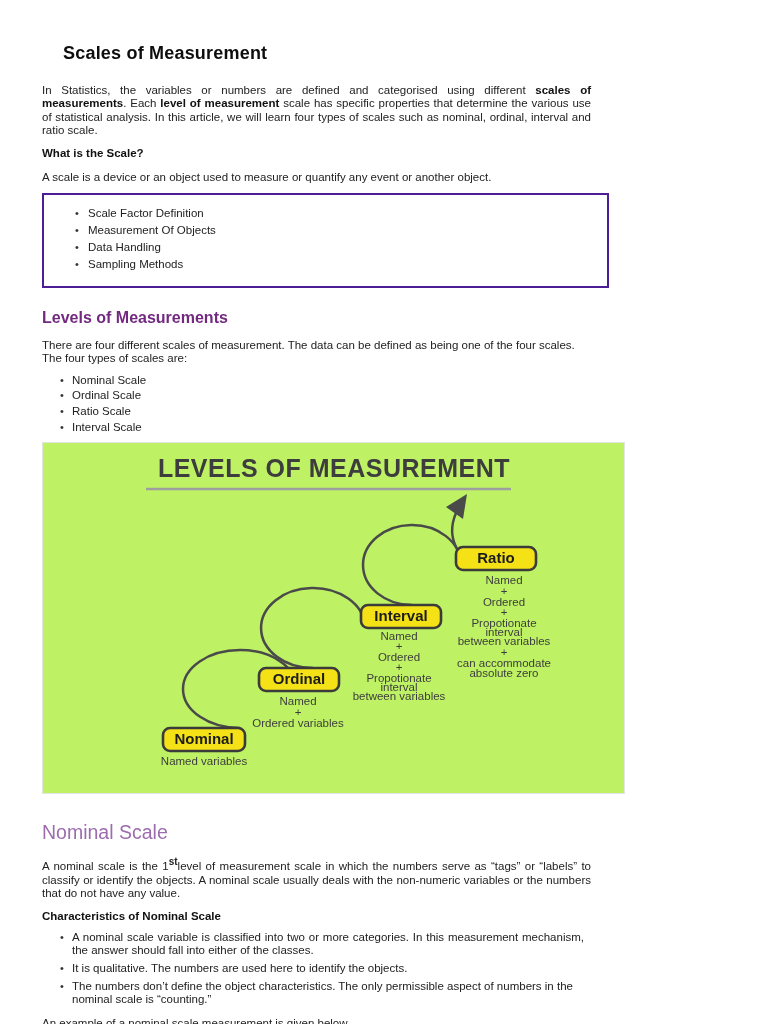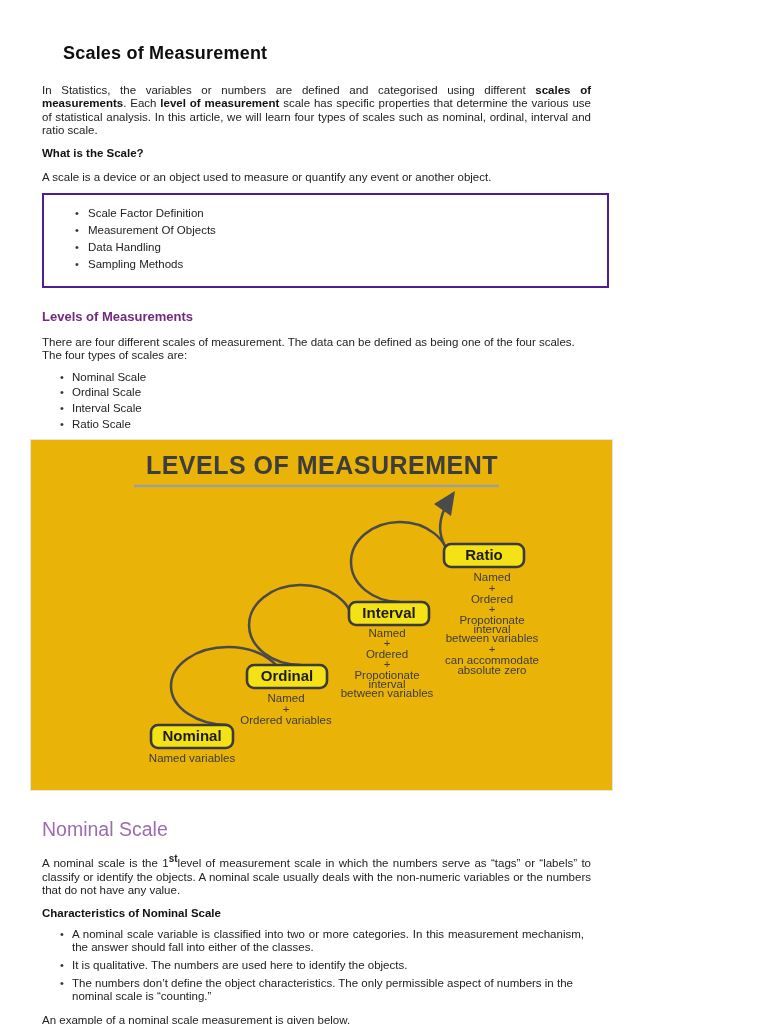--- a/index.html
+++ b/index.html
@@ -52,21 +52,21 @@
   .scale-box .li::before {
     content: "•";
     position: absolute;
     left: -13px;
     color: #333;
     font-size: 11px;
   }
 
   .h-levels {
     margin: 21px 42px 12px 42px;
-    font-size: 13px;
+    font-size: 16px;
     font-weight: bold;
     color: #72297F;
   }
   .h-nominal {
     margin: 27px 42px 0 42px;
     font-size: 19.5px;
     font-weight: 400;
     color: #9C6CAE;
   }
 
@@ -83,25 +83,25 @@
   .ul .li::before {
     content: "•";
     position: absolute;
     left: -12px;
     color: #333;
     font-size: 11px;
   }
   .ul.chars .li { line-height: 13.4px; margin-bottom: 4.5px; padding-right: 6px; }
 
   .diagram {
-    margin: 7px 0 0 30px;
+    margin: 7px 0 0 42px;
     width: 583px;
     height: 352px;
     border: 1px solid #e4e4e4;
-    background: #eab308;
+    background: #bef264;
   }
   .diagram svg { display: block; }
   .diag-title { font-size: 25px; font-weight: bold; fill: #3d3d3d; letter-spacing: 0.5px; }
   .node-label { font-size: 15px; font-weight: bold; fill: #1c1c1c; }
   .note { font-size: 11.5px; fill: #3d3d3d; }
   .loop { fill: none; stroke: #4a4a4a; stroke-width: 2.5; }
   .nodebox { fill: #F5E216; stroke: #3b3b3b; stroke-width: 2.6; }
 </style>
 </head>
 <body>
@@ -123,22 +123,22 @@
     <div class="li">Sampling Methods</div>
   </div>
 
   <h2 class="h-levels">Levels of Measurements</h2>
 
   <p class="body-text mt-sm">There are four different scales of measurement. The data can be defined as being one of the four scales. The four types of scales are:</p>
 
   <div class="ul">
     <div class="li">Nominal Scale</div>
     <div class="li">Ordinal Scale</div>
+    <div class="li">Ratio Scale</div>
     <div class="li">Interval Scale</div>
-    <div class="li">Ratio Scale</div>
   </div>
 
   <div class="diagram">
     <svg width="581" height="350" viewBox="0 0 581 350">
       <text class="diag-title" x="291" y="34" text-anchor="middle">LEVELS OF MEASUREMENT</text>
       <line x1="103" y1="46" x2="468" y2="46" stroke="#9e9e9e" stroke-width="2.5"></line>
 
       <path class="loop" d="M 254 246 A 57 39 0 1 0 197 285"></path>
       <path class="loop" d="M 322 183 A 52 40 0 1 0 270 225"></path>
       <path class="loop" d="M 418 121 A 49 40 0 1 0 369 162"></path>

